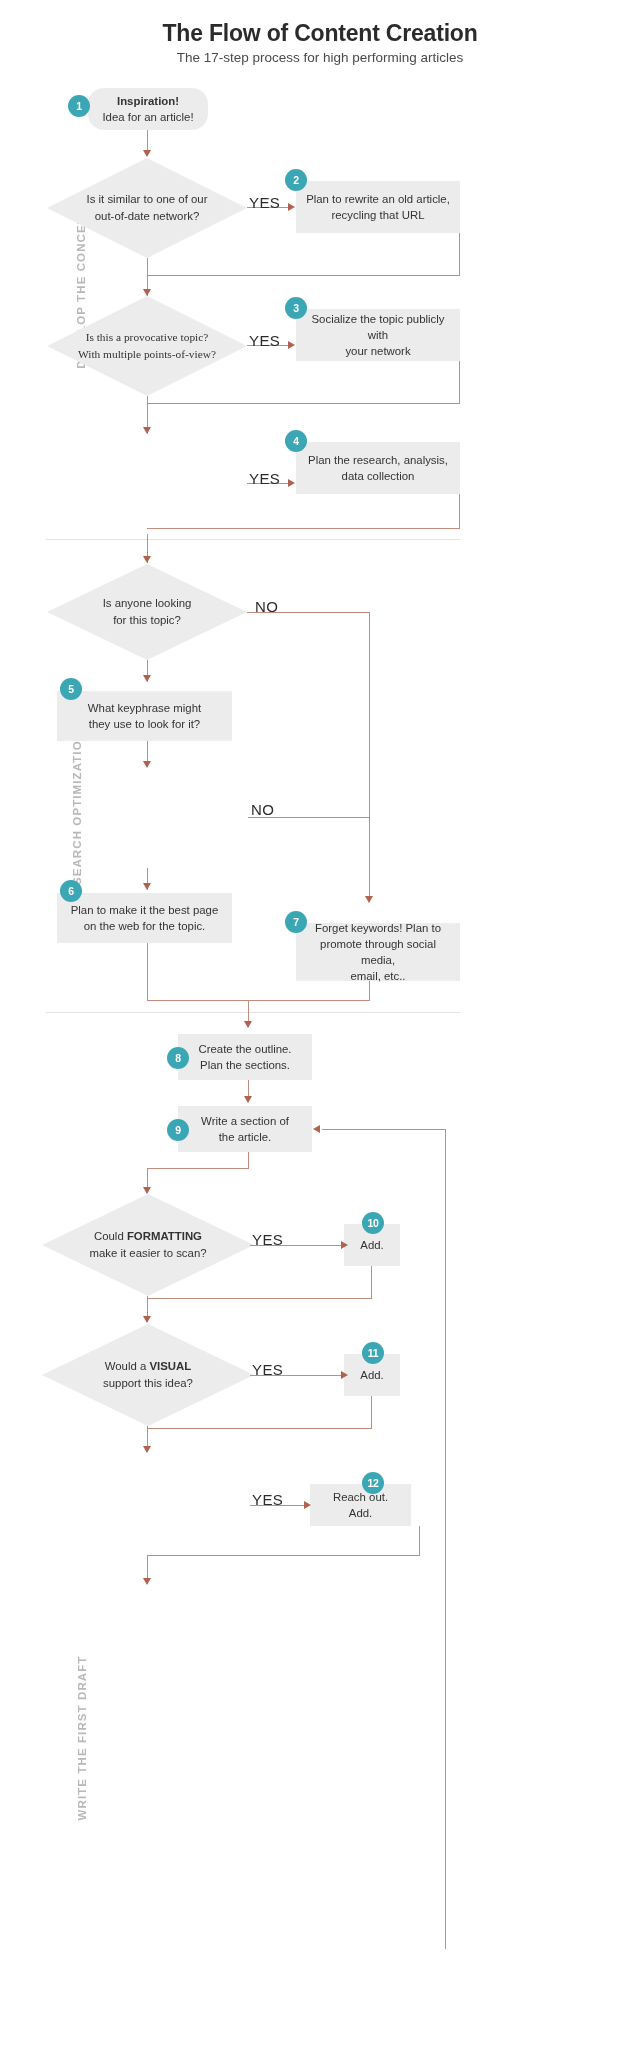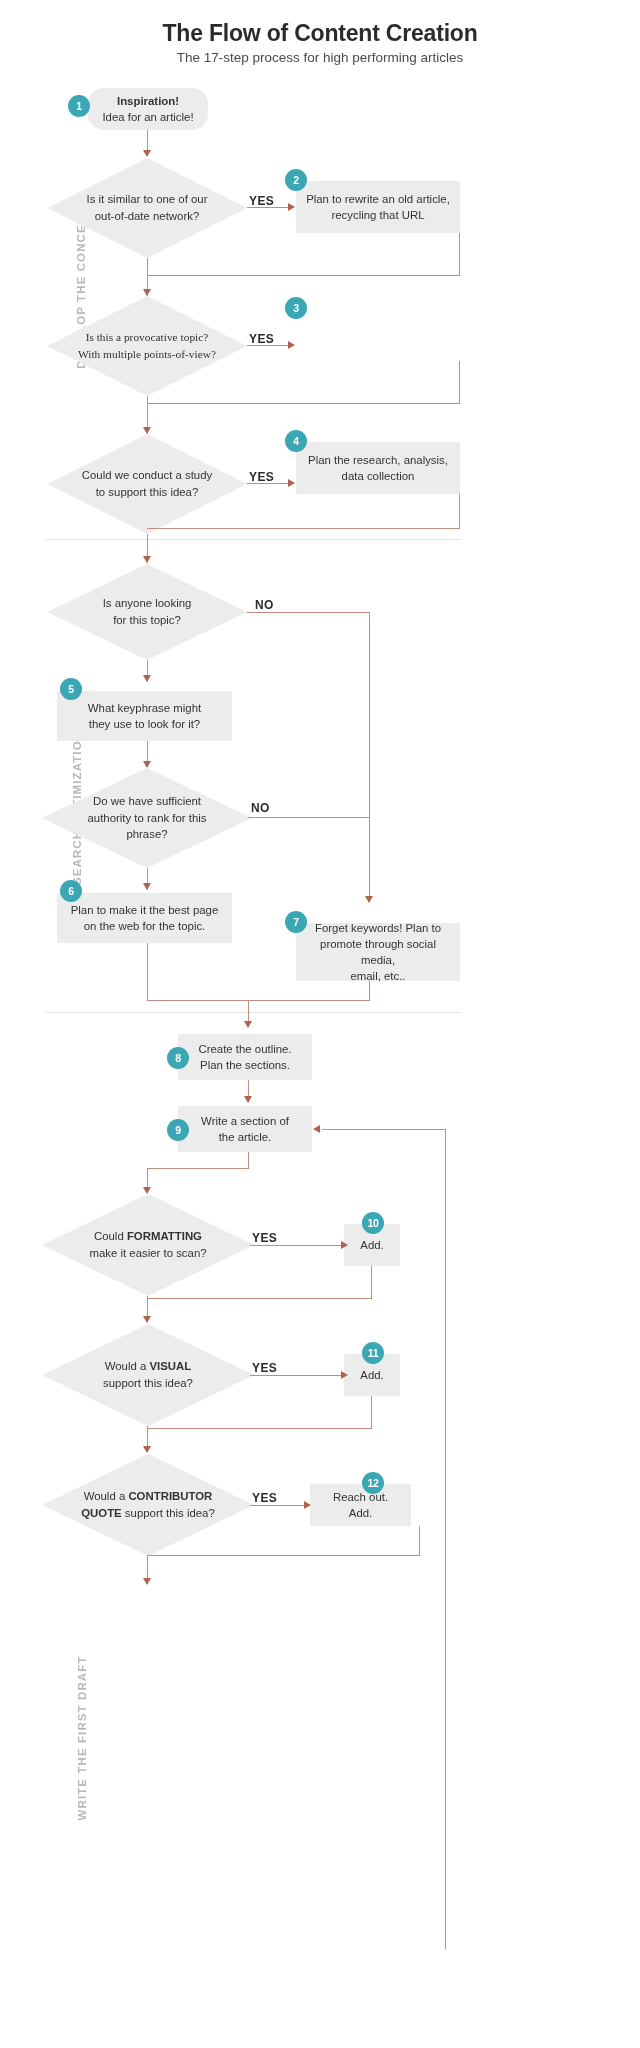--- a/index.html
+++ b/index.html
@@ -138,22 +138,22 @@
     border-left: 7px solid #b1624f;
   }
   .arrow.left {
     border-top: 4.5px solid transparent;
     border-bottom: 4.5px solid transparent;
     border-right: 7px solid #b1624f;
   }
 
   .edge-label {
     position: absolute;
-    font-size: 12px;
-    font-weight: bold;
+    font-size: 15px;
+    font-weight: normal;
     color: #2b2b2b;
     letter-spacing: 0.4px;
   }
 </style>
 </head>
 <body>
 
 <div id="root">
 
   <div class="title">The Flow of Content Creation</div>
@@ -213,33 +213,32 @@
     <div class="dtext">
       <div>Is this a provocative topic?</div>
       <div>With multiple points-of-view?</div>
     </div>
   </div>
   <div class="line-h" style="left:247px; top:337px; width:45px;"></div>
   <div class="arrow right" style="left:288px; top:333px;"></div>
   <div class="edge-label" style="left:249px; top:324px;">YES</div>
 
   <div class="badge" style="left:285px; top:289px;">3</div>
+  <div class="node" style="left:296px; top:301px; width:164px; height:52px;">
+    <div>
+      <div>Socialize the topic publicly with</div>
+      <div>your network</div>
+    </div>
+  </div>
   <div class="line-v" style="left:459px; top:353px; height:43px;"></div>
   <div class="line-h" style="left:147px; top:395px; width:313px;"></div>
 
   <div class="line-v" style="left:147px; top:388px; height:38px;"></div>
   <div class="arrow down" style="left:143px; top:419px;"></div>
 
-  <div class="diamond" style="left:47px; top:426px; width:200px; height:100px;">
-    <div class="dshape"></div>
-    <div class="dtext">
-      <div>Could we conduct a study</div>
-      <div>to support this idea?</div>
-    </div>
-  </div>
   <div class="line-h" style="left:247px; top:475px; width:45px;"></div>
   <div class="arrow right" style="left:288px; top:471px;"></div>
   <div class="edge-label" style="left:249px; top:462px;">YES</div>
 
   <div class="badge" style="left:285px; top:422px;">4</div>
   <div class="node" style="left:296px; top:434px; width:164px; height:52px;">
     <div>
       <div>Plan the research, analysis,</div>
       <div>data collection</div>
     </div>
@@ -269,28 +268,20 @@
   <div class="badge" style="left:60px; top:670px;">5</div>
   <div class="node" style="left:57px; top:683px; width:175px; height:50px;">
     <div>
       <div>What keyphrase might</div>
       <div>they use to look for it?</div>
     </div>
   </div>
   <div class="line-v" style="left:147px; top:733px; height:26px;"></div>
   <div class="arrow down" style="left:143px; top:753px;"></div>
 
-  <div class="diamond" style="left:42px; top:760px; width:210px; height:100px;">
-    <div class="dshape"></div>
-    <div class="dtext">
-      <div>Do we have sufficient</div>
-      <div>authority to rank for this</div>
-      <div>phrase?</div>
-    </div>
-  </div>
   <div class="line-h" style="left:248px; top:809px; width:122px;"></div>
   <div class="edge-label" style="left:251px; top:793px;">NO</div>
 
   <div class="line-v" style="left:147px; top:860px; height:22px;"></div>
   <div class="arrow down" style="left:143px; top:875px;"></div>
 
   <div class="badge" style="left:60px; top:872px;">6</div>
   <div class="node" style="left:57px; top:885px; width:175px; height:50px;">
     <div>
       <div>Plan to make it the best page</div>
@@ -379,31 +370,20 @@
   <div class="badge" style="left:362px; top:1334px;">11</div>
   <div class="node" style="left:344px; top:1346px; width:56px; height:42px;">
     <div>Add.</div>
   </div>
   <div class="line-v" style="left:371px; top:1388px; height:33px;"></div>
   <div class="line-h" style="left:147px; top:1420px; width:225px;"></div>
 
   <div class="line-v" style="left:147px; top:1418px; height:26px;"></div>
   <div class="arrow down" style="left:143px; top:1438px;"></div>
 
-  <div class="diamond" style="left:42px; top:1446px; width:212px; height:102px;">
-    <div class="dshape"></div>
-    <div class="dtext">
-      <div>
-        <span>Would a </span><b>CONTRIBUTOR</b>
-      </div>
-      <div>
-        <b>QUOTE</b><span> support this idea?</span>
-      </div>
-    </div>
-  </div>
   <div class="line-h" style="left:250px; top:1497px; width:58px;"></div>
   <div class="arrow right" style="left:304px; top:1493px;"></div>
   <div class="edge-label" style="left:252px; top:1483px;">YES</div>
 
   <div class="badge" style="left:362px; top:1464px;">12</div>
   <div class="node" style="left:310px; top:1476px; width:101px; height:42px;">
     <div>Reach out. Add.</div>
   </div>
   <div class="line-v" style="left:419px; top:1518px; height:30px;"></div>
   <div class="line-h" style="left:147px; top:1547px; width:273px;"></div>

